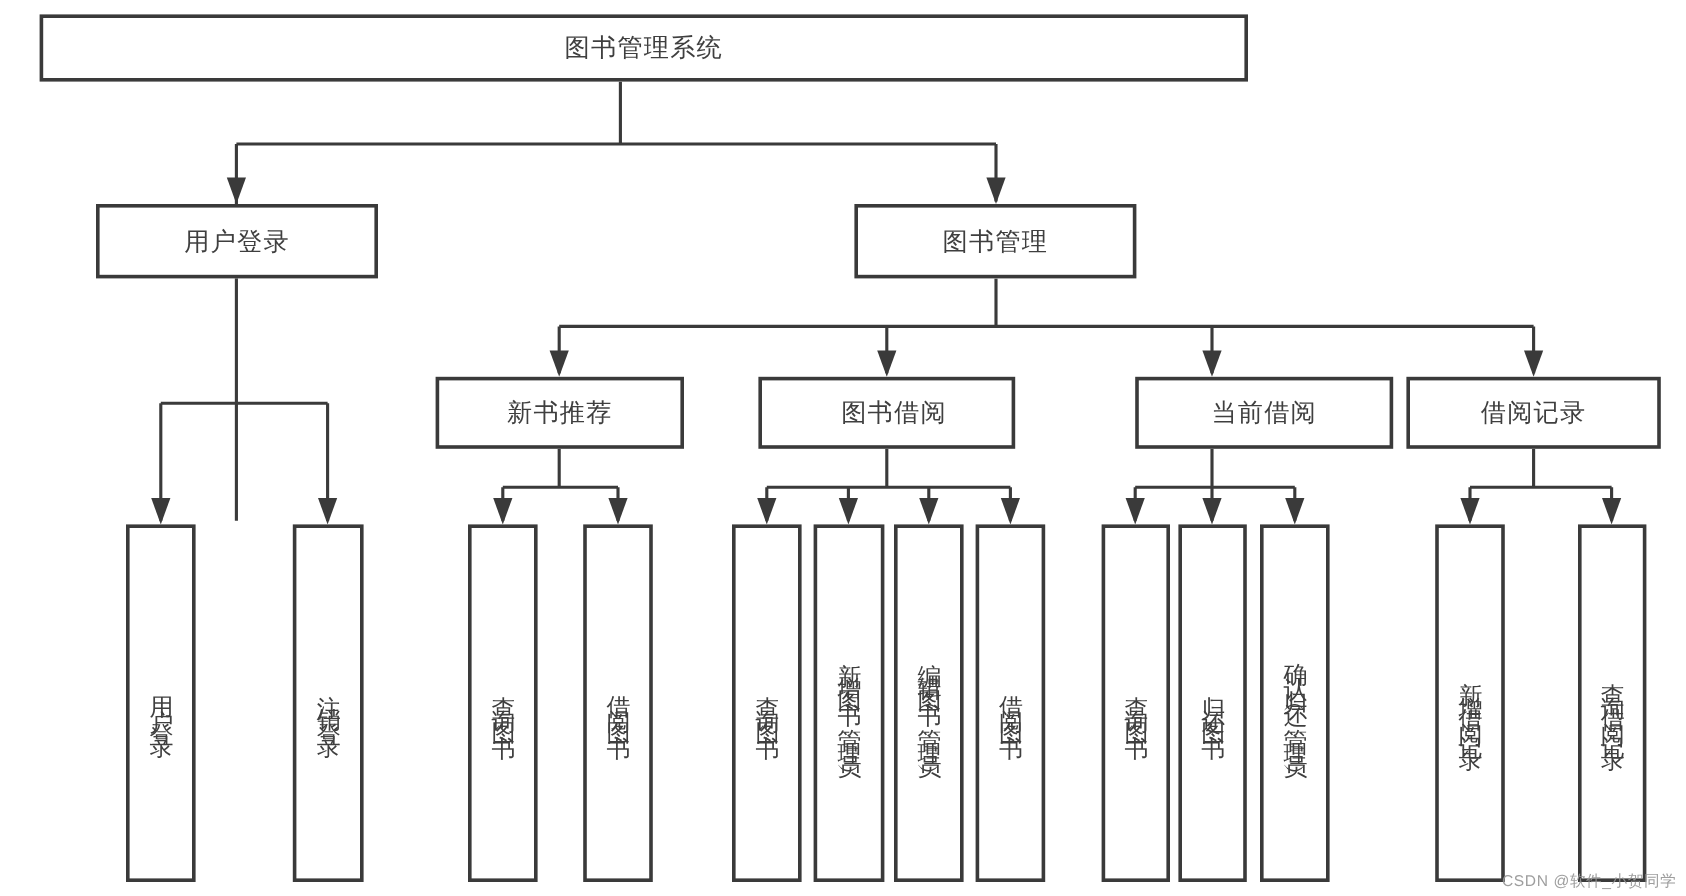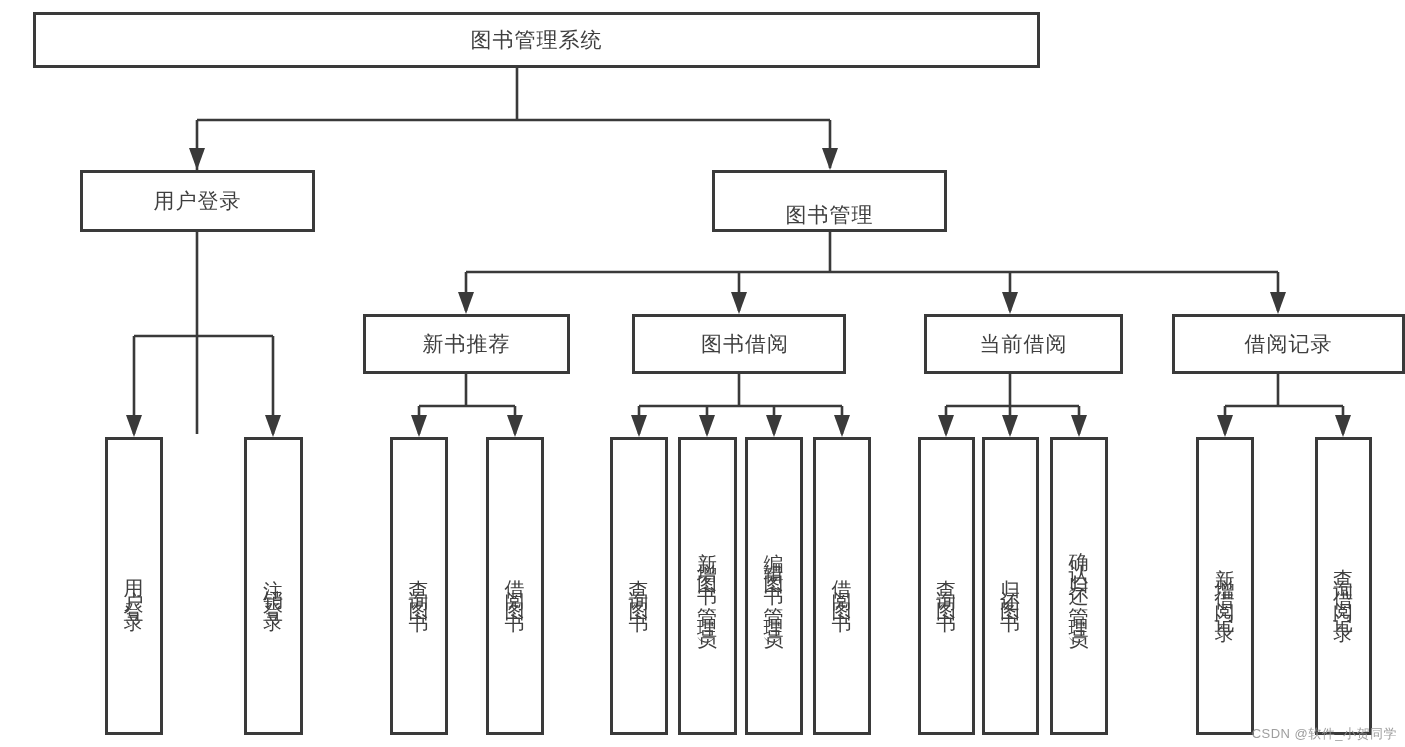--- a/index.html
+++ b/index.html
@@ -44,26 +44,26 @@
     writing-mode: vertical-rl;
     text-orientation: mixed;
     letter-spacing: 11px;
     line-height: 1;
     color: #3f3f3f;
   }
   
   .n-root  { left: 13px;   top: 12px;  width: 1007px; height: 56px; margin-left: 20px; }
   
   .n-l2a   { left: 80px;   top: 170px; width: 235px;  height: 62px; }
-  .n-l2b   { left: 712px;  top: 170px; width: 235px;  height: 62px; align-items: flex-end; }
+  .n-l2b   { left: 712px;  top: 170px; width: 235px;  height: 62px; }
   
   .n-l3a   { left: 363px;  top: 314px; width: 207px;  height: 60px; }
   .n-l3b   { left: 632px;  top: 314px; width: 214px;  height: 60px; padding-left: 12px; }
-  .n-l3c   { left: 924px;  top: 314px; width: 199px;  height: 60px; }
-  .n-l3d   { left: 1172px; top: 314px; width: 233px;  height: 60px; }
+  .n-l3c   { left: 946px;  top: 314px; width: 215px;  height: 60px; }
+  .n-l3d   { left: 1172px; top: 314px; width: 212px;  height: 60px; }
   
   .leaf    { top: 437px; height: 298px; width: 58px; }
   .lf01 { left: 105px; }
   .lf02 { left: 244px; width: 59px; }
   .lf03 { left: 390px; }
   .lf04 { left: 486px; }
   .lf05 { left: 610px; }
   .lf06 { left: 678px; width: 59px; }
   .lf07 { left: 745px; }
   .lf08 { left: 813px; }

